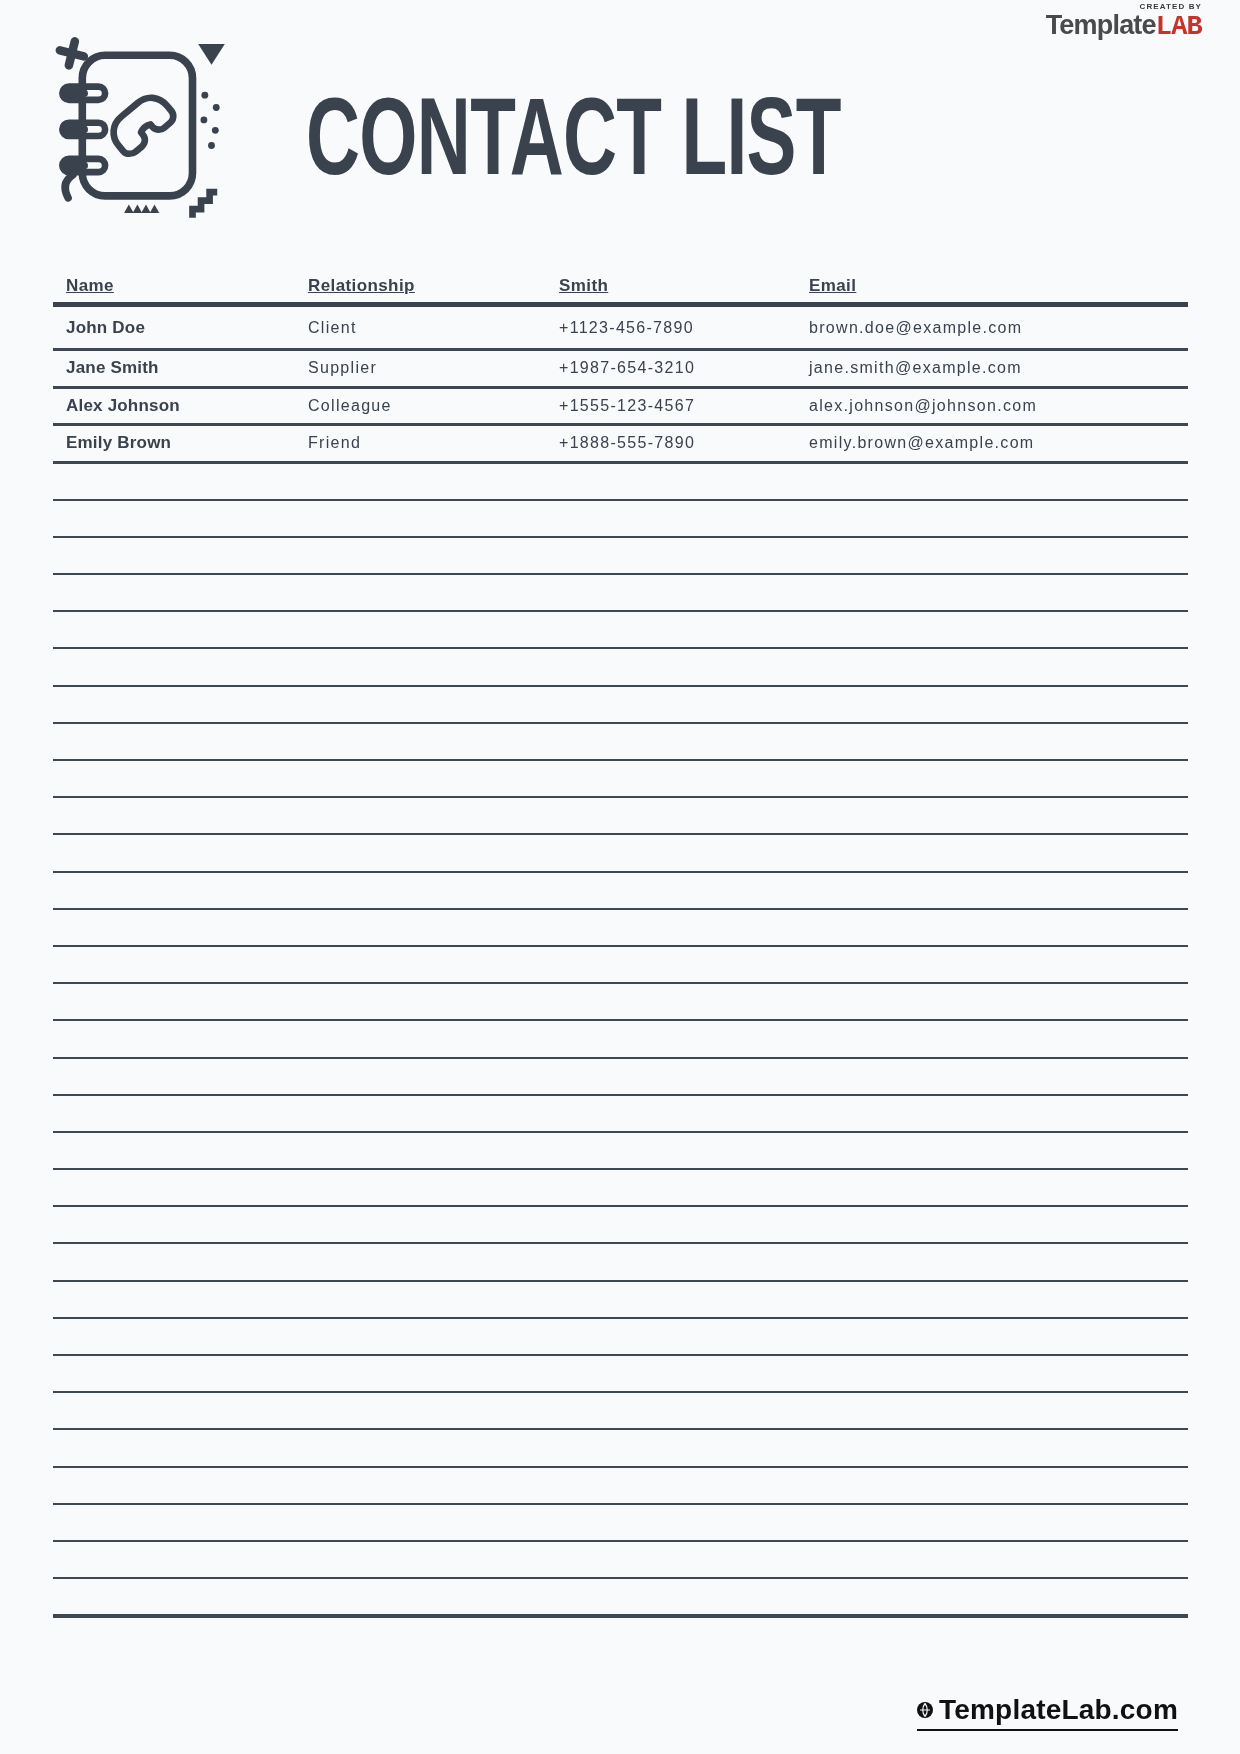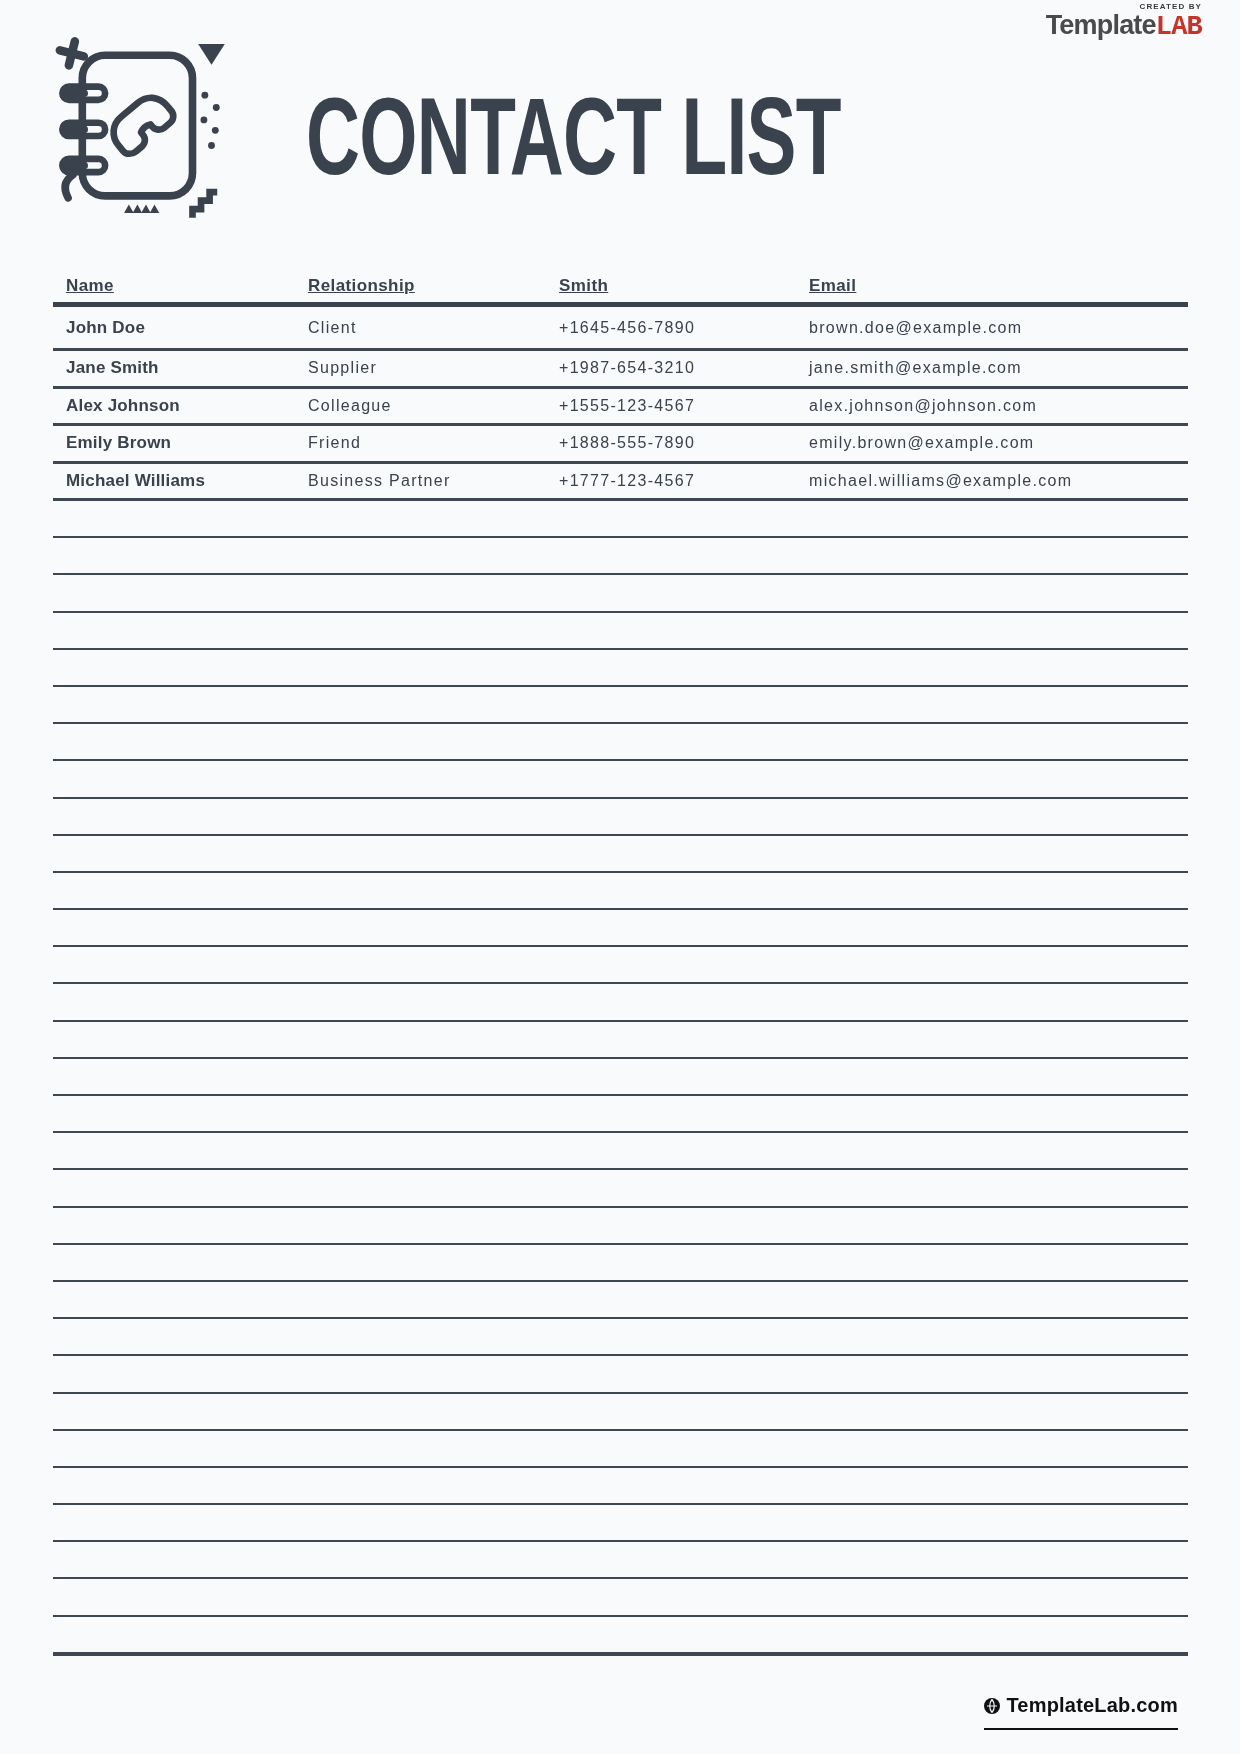--- a/index.html
+++ b/index.html
@@ -37,24 +37,24 @@
   .row{position:relative;height:34.5px;border-bottom:3px solid var(--rule,#3f4852);}
   .row:first-child{height:41px;}
   .row .cell{font-size:16px;letter-spacing:1.3px;}
   .row .cell.name{font-size:17px;font-weight:bold;letter-spacing:0.2px;}
   .blank-row{height:35.2px;border-bottom:2px solid var(--rule,#3f4852);}
   .blank-row:last-child{border-bottom-width:4px;}
   
   .footer-link{
     position:absolute;top:1694px;right:62px;
     display:flex;align-items:center;gap:6px;
-    font-size:20px;font-weight:bold;letter-spacing:0.2px;
+    font-size:28px;font-weight:bold;letter-spacing:0.2px;
     color:var(--footer-ink,#111);
     border-bottom:2.5px solid var(--footer-ink,#111);
-    padding-bottom:11px;text-decoration:none;cursor:pointer;
+    padding-bottom:3px;text-decoration:none;cursor:pointer;
   }
 </style>
 </head>
 <body>
 
 <div class="page">
 
   <div class="brand">
     <div class="created-by">CREATED BY</div>
     <div class="wordmark"><span>Template</span><span class="lab">LAB</span></div>
@@ -112,46 +112,40 @@
     <div class="thead">
         <div class="cell hcell col0">Name</div>
         <div class="cell hcell col1">Relationship</div>
         <div class="cell hcell col2">Smith</div>
         <div class="cell hcell col3">Email</div>
       </div>
     <div>
         <div class="row">
           <div class="cell col0 name">John Doe</div>
           <div class="cell col1">Client</div>
-          <div class="cell col2">+1645-456-7890</div>
+          <div class="cell col2">+1123-456-7890</div>
           <div class="cell col3">brown.doe@example.com</div>
         </div>
         <div class="row">
           <div class="cell col0 name">Jane Smith</div>
           <div class="cell col1">Supplier</div>
           <div class="cell col2">+1987-654-3210</div>
           <div class="cell col3">jane.smith@example.com</div>
         </div>
         <div class="row">
           <div class="cell col0 name">Alex Johnson</div>
           <div class="cell col1">Colleague</div>
           <div class="cell col2">+1555-123-4567</div>
           <div class="cell col3">alex.johnson@johnson.com</div>
         </div>
         <div class="row">
           <div class="cell col0 name">Emily Brown</div>
           <div class="cell col1">Friend</div>
           <div class="cell col2">+1888-555-7890</div>
           <div class="cell col3">emily.brown@example.com</div>
-        </div>
-        <div class="row">
-          <div class="cell col0 name">Michael Williams</div>
-          <div class="cell col1">Business Partner</div>
-          <div class="cell col2">+1777-123-4567</div>
-          <div class="cell col3">michael.williams@example.com</div>
         </div>
       </div>
     <div>
         <div class="blank-row"></div>
         <div class="blank-row"></div>
         <div class="blank-row"></div>
         <div class="blank-row"></div>
         <div class="blank-row"></div>
         <div class="blank-row"></div>
         <div class="blank-row"></div>

